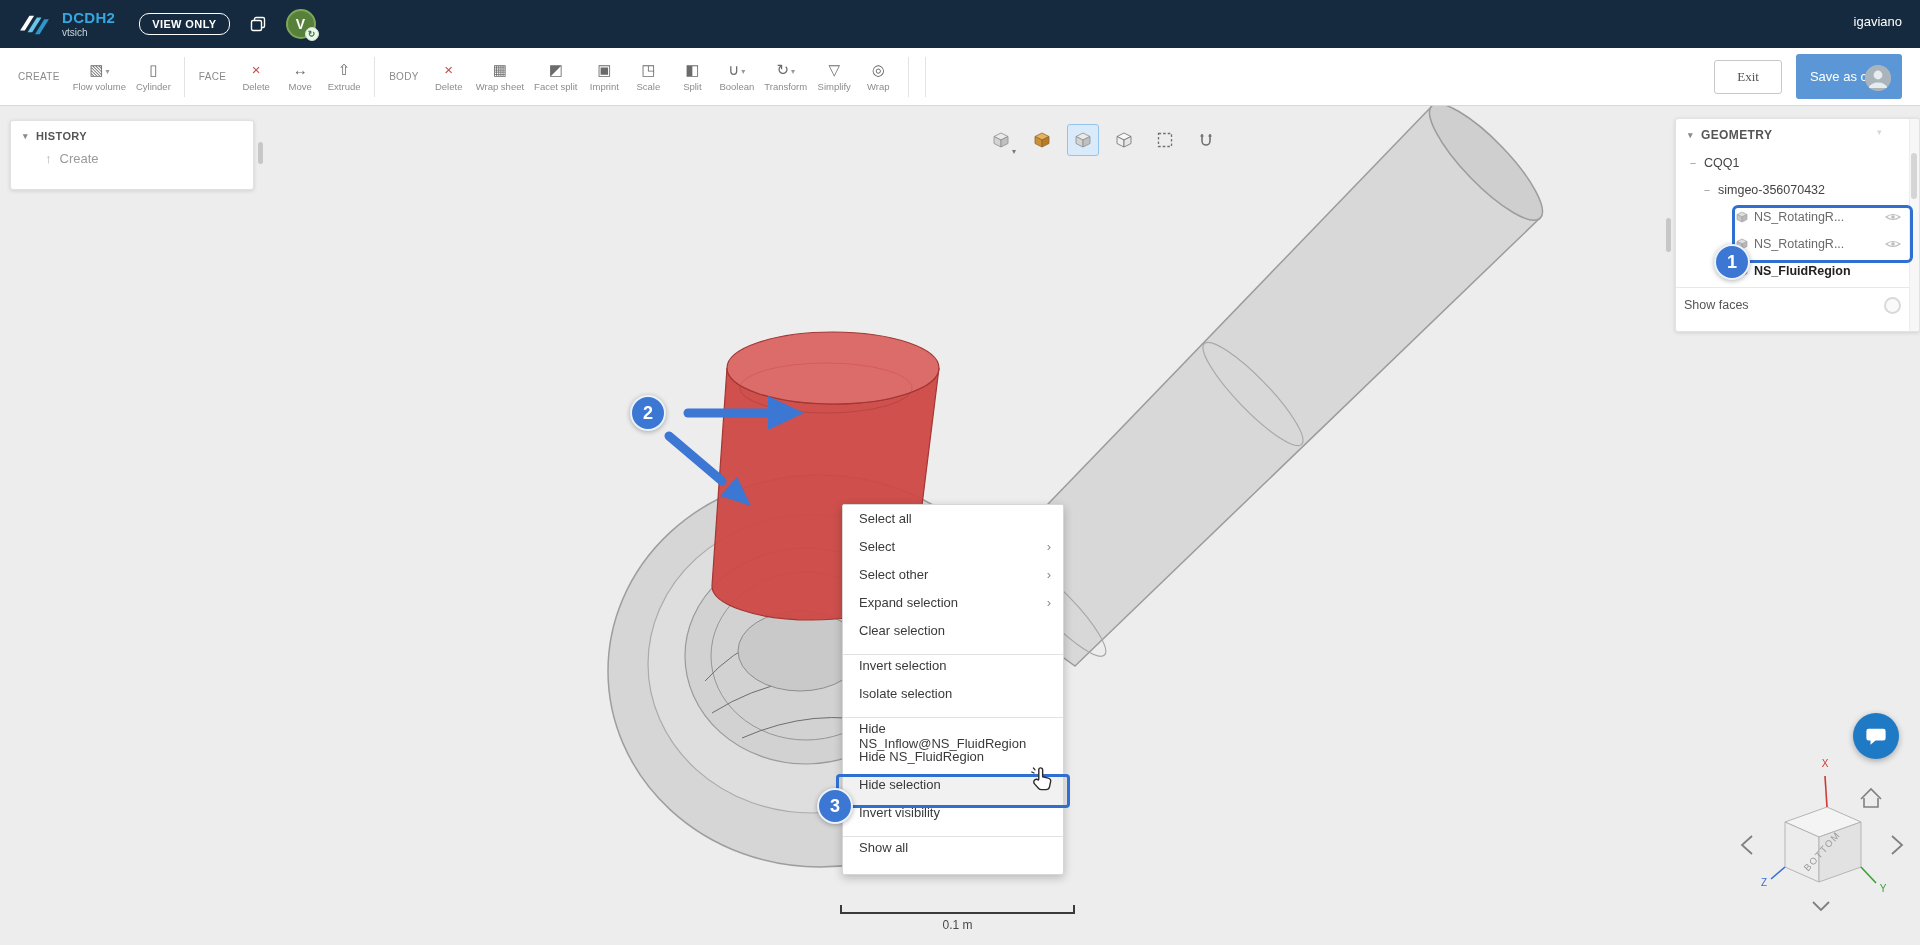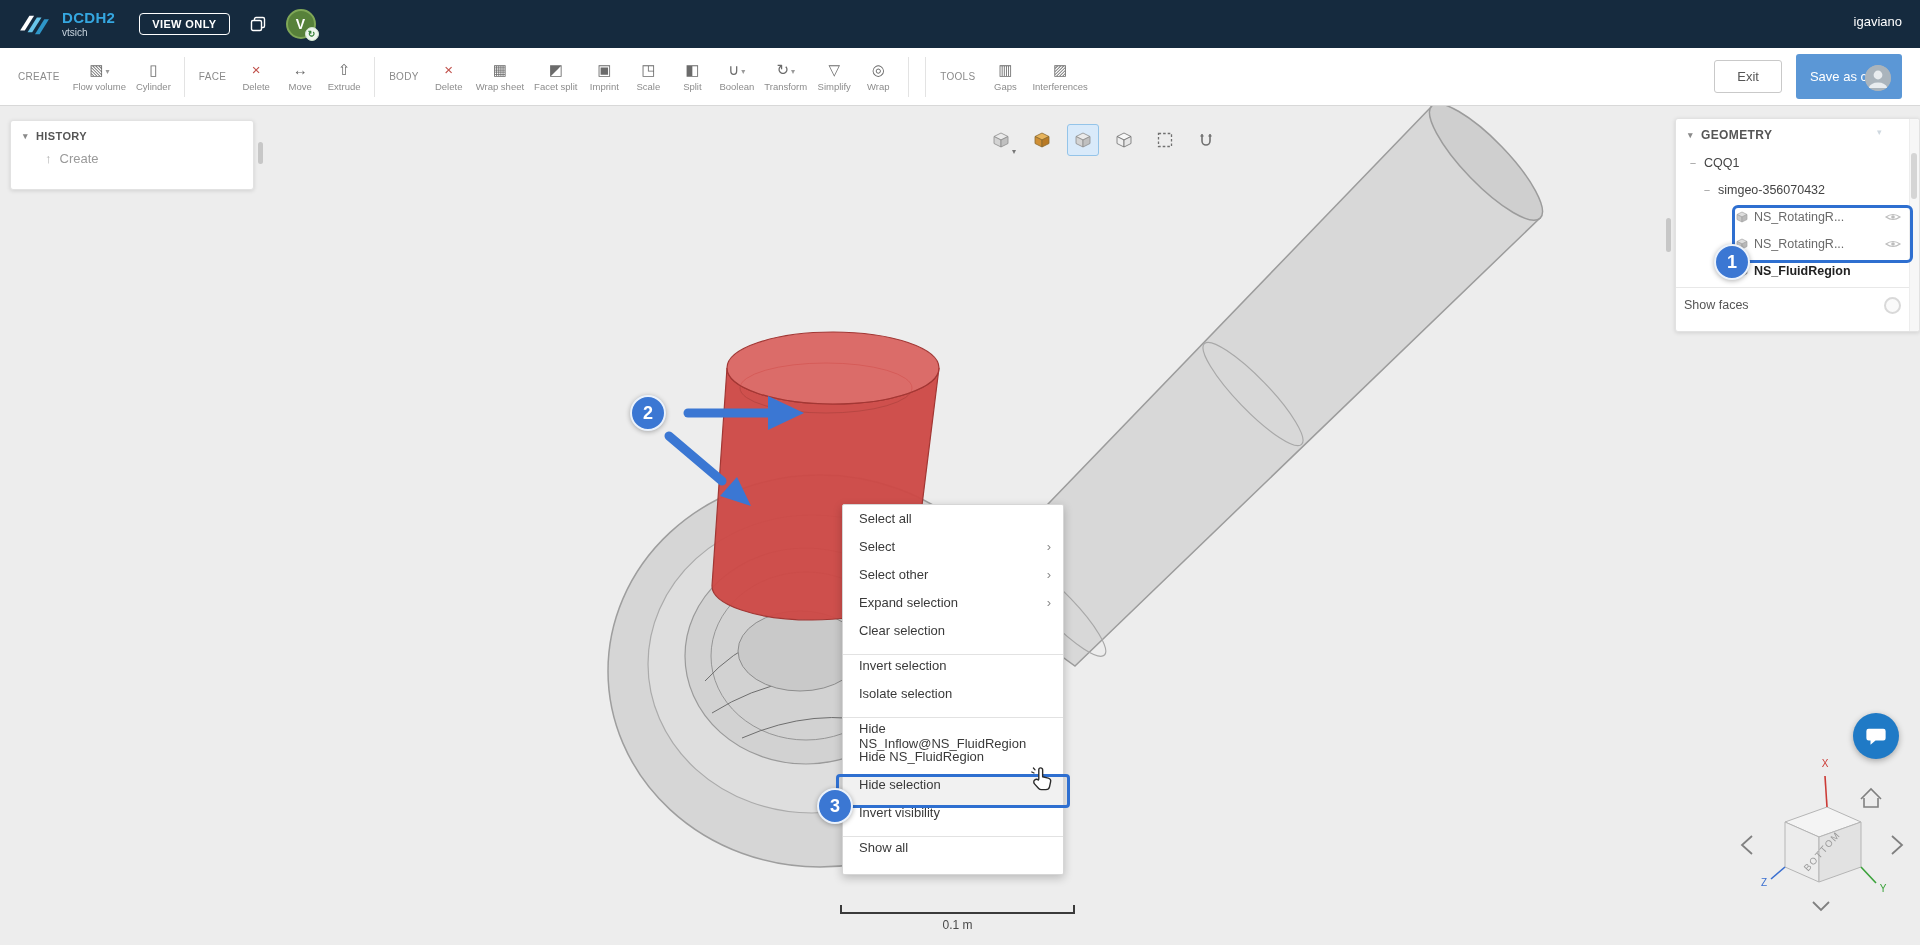--- a/index.html
+++ b/index.html
@@ -5,21 +5,21 @@
   * { box-sizing: border-box; }
   body { margin:0; font-family:"Liberation Sans", sans-serif; background:#fff; }
   #app { position:relative; width:1920px; height:945px; overflow:hidden; background:var(--viewport-bg,#ededed); }
 
   
   .header { position:absolute; top:0; left:0; right:0; height:48px; background:var(--header-bg,#152a3e);
             display:flex; align-items:center; padding:0 18px; color:#fff; z-index:50; }
   .title-block { margin-left:10px; display:flex; flex-direction:column; line-height:1; }
   .title { color:var(--brand,#35a7e0); font-weight:bold; font-size:15px; letter-spacing:.3px; }
   .subtitle { font-size:10px; color:#c8d4de; margin-top:3px; }
-  .view-only { margin-left:24px; border:1px solid #fff; border-radius:4px; padding:4px 12px;
+  .view-only { margin-left:24px; border:1px solid #fff; border-radius:10px; padding:4px 12px;
                font-size:11px; font-weight:bold; letter-spacing:.4px; cursor:default; }
   .copy-icon { margin-left:20px; display:flex; cursor:pointer; }
   .header-avatar { margin-left:20px; position:relative; width:30px; height:30px; border-radius:50%;
                    background:#57813a; border:2px solid #7fa757; display:flex; align-items:center;
                    justify-content:center; font-weight:bold; font-size:14px; color:#fff; cursor:pointer; }
   .avatar-badge { position:absolute; bottom:-4px; right:-5px; width:14px; height:14px; border-radius:50%;
                   background:#eef6ee; color:#2f7d32; font-size:9px; display:flex; align-items:center;
                   justify-content:center; border:1px solid #cfe3cf; }
   .header-right { margin-left:auto; display:flex; align-items:center; gap:36px; font-size:13px;flex-direction:column; }
   .hlink { cursor:pointer; }
@@ -33,21 +33,21 @@
   .tb-label { font-size:10px; color:#8a8a8a; margin:0 8px 0 6px; letter-spacing:.3px; }
   .tool { display:flex; flex-direction:column; align-items:center; justify-content:center;
           min-width:44px; padding:0 5px; gap:3px; cursor:pointer; }
   .ticon { font-size:15px; color:#6b6b6b; height:17px; line-height:17px; display:flex; align-items:flex-end; gap:2px; }
   .ticon .dd { font-size:8px; color:#9a9a9a; line-height:12px; }
   .tool.red .ticon { color:#c0504a; }
   .tlabel { font-size:9.5px; color:#8c8c8c; white-space:nowrap; }
   .tb-sep { width:1px; height:40px; background:#e3e3e3; margin:0 8px; }
   .tb-right { margin-left:auto; display:flex; gap:14px; align-items:center; padding-right:6px; }
   .btn-exit { background:#fff; border:1px solid #c9c9c9; border-radius:3px; padding:8px 22px;
-              font-size:13px; color:#555; cursor:pointer; font-family:Liberation Sans, sans-serif; }
+              font-size:13px; color:#555; cursor:pointer; font-family:Liberation Serif, serif; }
   .btn-save { background:var(--save-btn,#5b97d6); color:#fff; border:none; border-radius:3px;
               padding:15px 14px; font-size:13px; cursor:pointer; font-family:inherit; }
 
   
   .card { position:absolute; background:#fff; border:1px solid #e2e2e2; border-radius:3px;
           box-shadow:0 1px 4px rgba(0,0,0,.12); z-index:10; }
   .history-card { left:10px; top:120px; width:244px; height:70px; }
   .card-head { display:flex; align-items:center; gap:8px; padding:9px 12px 5px; font-size:11px;
                font-weight:bold; color:#555; letter-spacing:.4px; }
   .card-chev { font-size:9px; color:#8a8a8a; cursor:pointer; }
@@ -270,35 +270,20 @@
         <span class="ticon">
             <span>◎</span>
           </span>
         <span class="tlabel">Wrap</span>
       </div>
     </div>
     <div class="tb-sep"></div>
 
     <div class="tb-sep"></div>
 
-    <div class="tb-group">
-      <span class="tb-label">TOOLS</span>
-      <div class="tool">
-        <span class="ticon">
-            <span>▥</span>
-          </span>
-        <span class="tlabel">Gaps</span>
-      </div>
-      <div class="tool">
-        <span class="ticon">
-            <span>▨</span>
-          </span>
-        <span class="tlabel">Interferences</span>
-      </div>
-    </div>
 
     <div class="tb-right">
       <button class="btn-exit">Exit</button>
       <button class="btn-save">Save as copy</button>
     </div>
   </div>
 
   <svg class="scene" viewBox="0 0 1675 839">
 
     <g>

